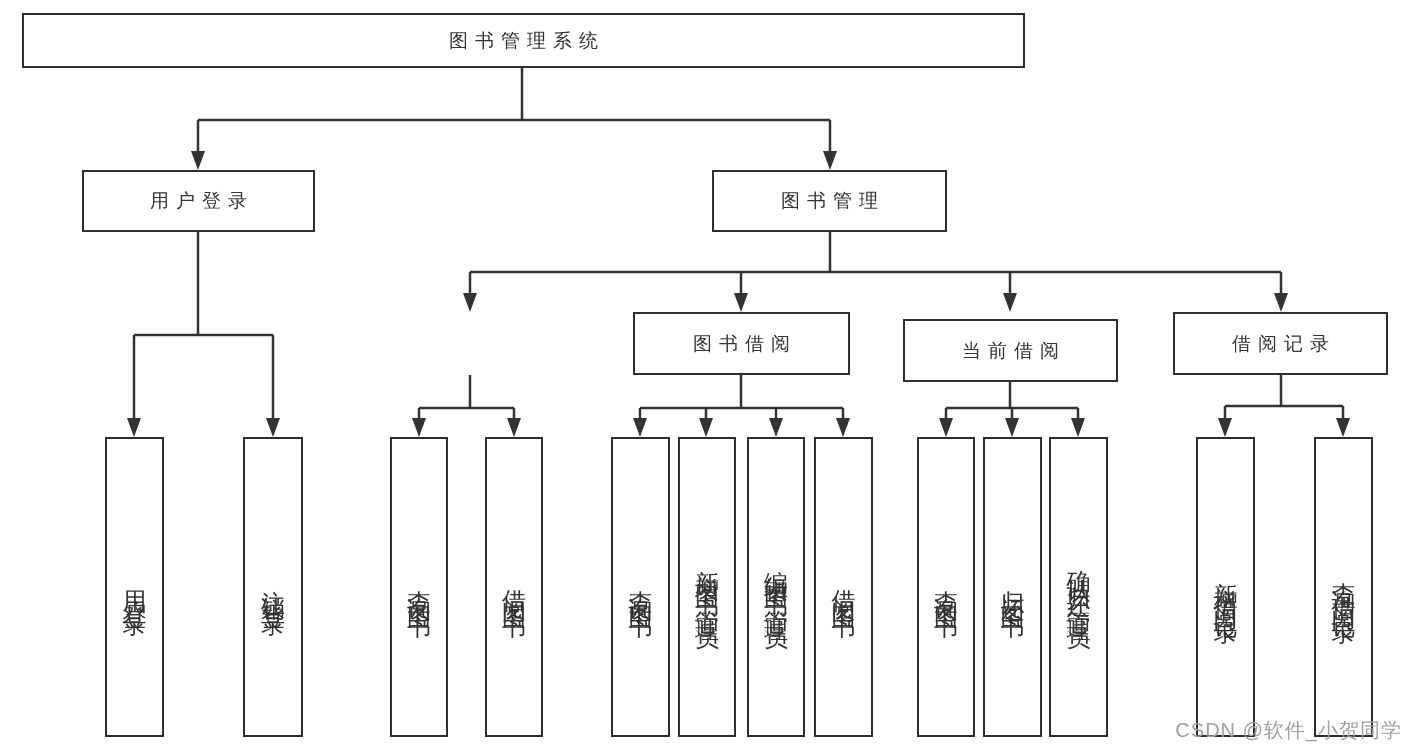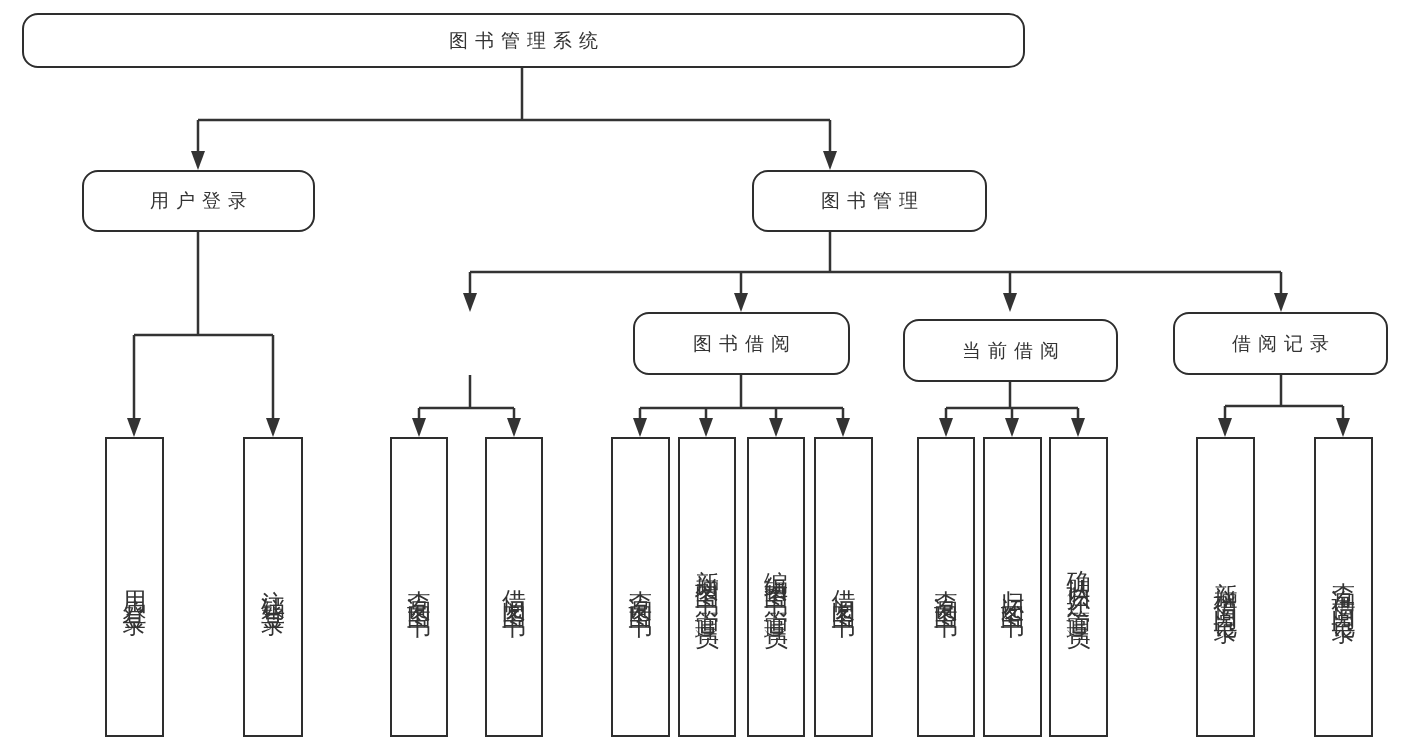--- a/index.html
+++ b/index.html
@@ -28,21 +28,20 @@
     display: flex;
     align-items: center;
     justify-content: center;
     z-index: 2;
   }
   .hbox {
     font-size: 19px;
     letter-spacing: 7px;
     text-indent: 7px;
     white-space: nowrap;
-    border-radius: 16px;
   }
   .vbox {
     writing-mode: vertical-rl;
     text-orientation: mixed;
     font-size: 24px;
     letter-spacing: 8px;
     line-height: 1;
   }
   .watermark {
     position: absolute;
@@ -92,21 +91,21 @@
     <polygon points="1071,418 1085,418 1078,437"></polygon>
 
     <path d="M1281,375 V406 M1225,406 H1343 M1225,406 V420 M1343,406 V420"></path>
     <polygon points="1218,418 1232,418 1225,437"></polygon>
     <polygon points="1336,418 1350,418 1343,437"></polygon>
   </svg>
 
   <div class="node hbox" style="left:22px; top:13px; width:1003px; height:55px;">图书管理系统</div>
 
   <div class="node hbox" style="left:82px; top:170px; width:233px; height:62px;">用户登录</div>
-  <div class="node hbox" style="left:712px; top:170px; width:235px; height:62px;margin-left:40px;">图书管理</div>
+  <div class="node hbox" style="left:712px; top:170px; width:235px; height:62px;">图书管理</div>
 
   <div class="node hbox" style="left:633px; top:312px; width:217px; height:63px;text-align:right;">图书借阅</div>
   <div class="node hbox" style="left:903px; top:319px; width:215px; height:63px;">当前借阅</div>
   <div class="node hbox" style="left:1173px; top:312px; width:215px; height:63px;">借阅记录</div>
 
   <div class="node vbox" style="left:105px; top:437px; width:59px; height:300px;">用户登录</div>
   <div class="node vbox" style="left:243px; top:437px; width:60px; height:300px;">注销登录</div>
 
   <div class="node vbox" style="left:390px; top:437px; width:58px; height:300px;">查询图书</div>
   <div class="node vbox" style="left:485px; top:437px; width:58px; height:300px;">借阅图书</div>
@@ -116,14 +115,15 @@
   <div class="node vbox" style="left:747px; top:437px; width:58px; height:300px;">编辑图书（管理员）</div>
   <div class="node vbox" style="left:814px; top:437px; width:59px; height:300px;">借阅图书</div>
 
   <div class="node vbox" style="left:917px; top:437px; width:58px; height:300px;">查询图书</div>
   <div class="node vbox" style="left:983px; top:437px; width:59px; height:300px;">归还图书</div>
   <div class="node vbox" style="left:1049px; top:437px; width:59px; height:300px;">确认归还（管理员）</div>
 
   <div class="node vbox" style="left:1196px; top:437px; width:59px; height:300px;">新增借阅记录</div>
   <div class="node vbox" style="left:1314px; top:437px; width:59px; height:300px;">查询借阅记录</div>
 
+  <div class="watermark">CSDN @软件_小贺同学</div>
 
 </div>
 
 </body></html>

